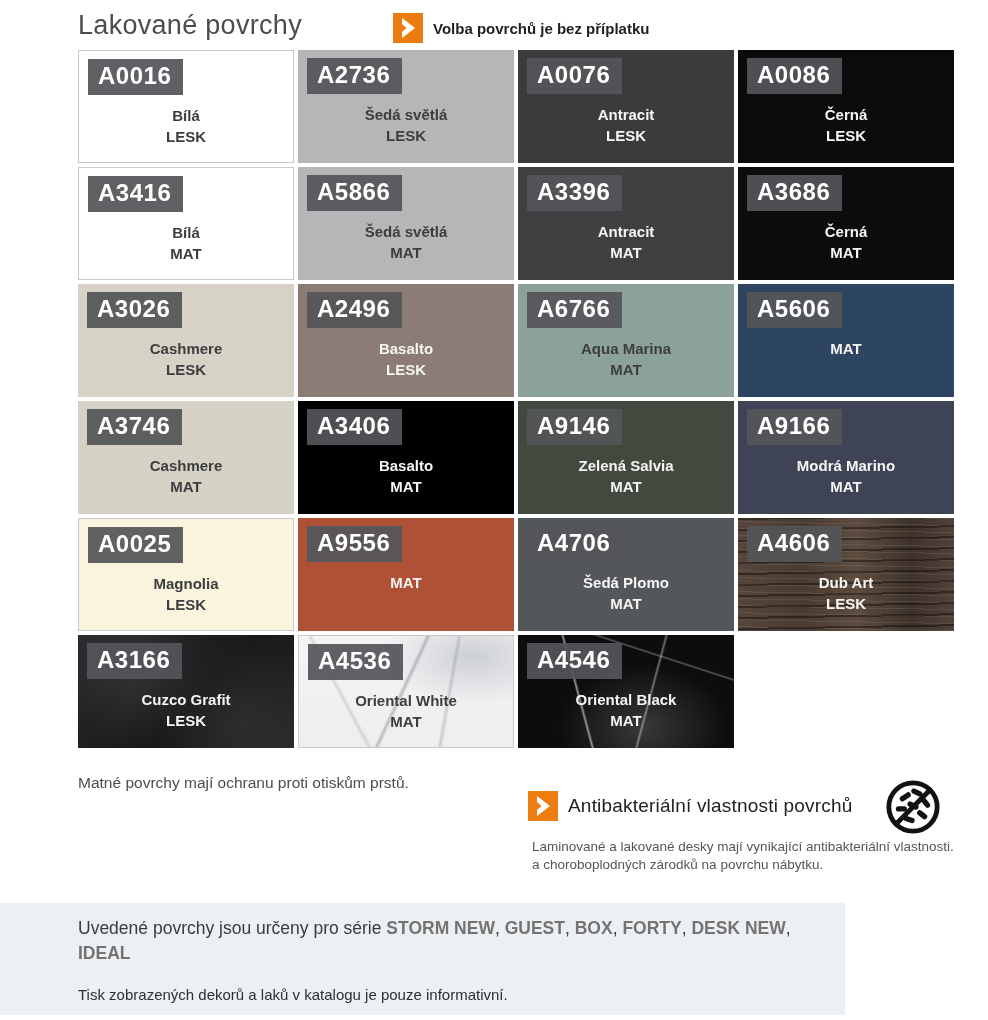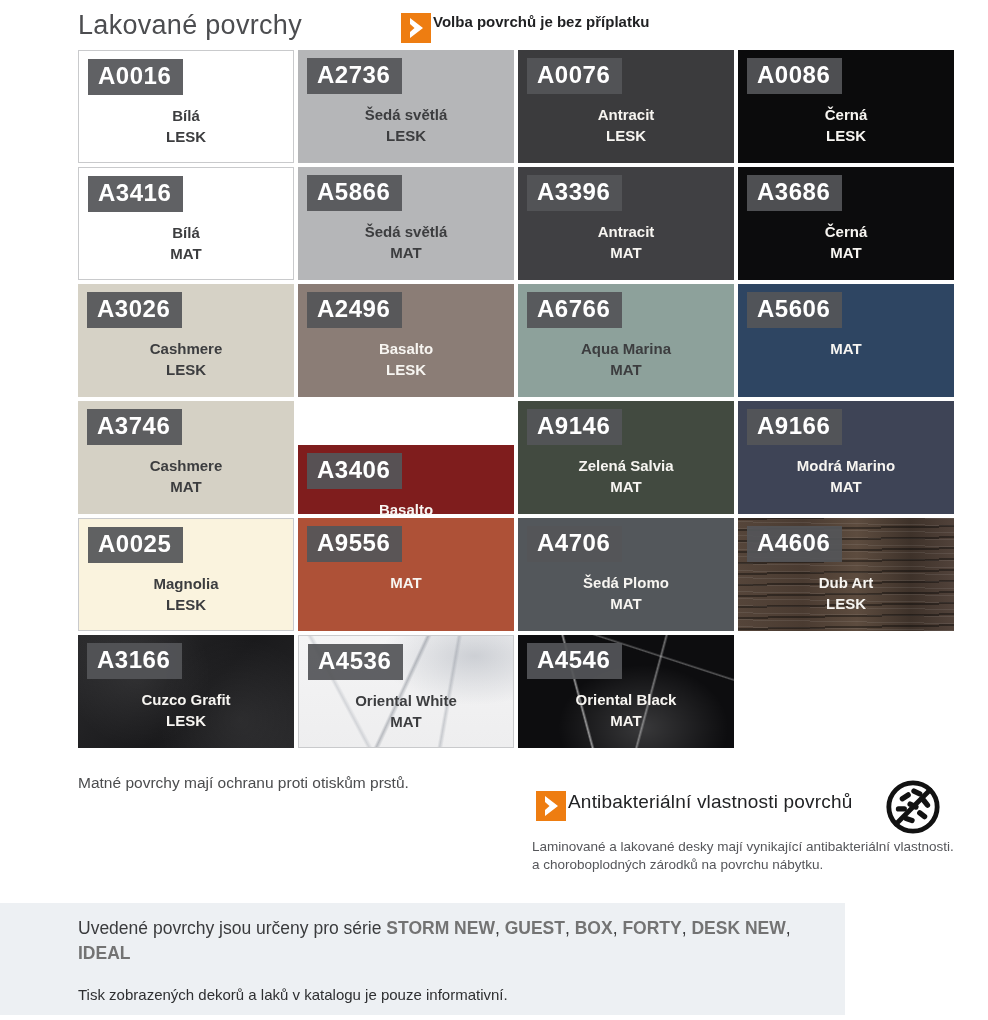--- a/index.html
+++ b/index.html
@@ -4,21 +4,21 @@
 <style>
   html,body{margin:0;padding:0;}
   body{
     width:988px;height:1020px;position:relative;background:#ffffff;
     font-family:"Liberation Sans", sans-serif;color:#3c3d3f;overflow:hidden;
   }
   .page-title{
     position:absolute;left:78px;top:10px;font-size:27px;font-weight:400;
     color:#4c4d50;letter-spacing:0.3px;
   }
-  .note-row{position:absolute;display:flex;gap:2px;margin-left:8px;}
+  .note-row{position:absolute;display:flex;align-items:center;gap:10px;}
   .note-row.top{left:393px;top:13px;}
   .chev-badge{
     width:30px;height:30px;background:#ee7d11;display:flex;align-items:center;
     justify-content:center;flex:0 0 auto;
   }
   .note-label{font-size:15px;font-weight:700;color:#1f2022;}
   
   .grid{
     position:absolute;left:78px;top:50px;display:grid;
     grid-template-columns:repeat(4,216px);grid-auto-rows:113px;gap:4px;font-weight:bold;
@@ -180,21 +180,21 @@
         <div>MAT</div>
       </div>
     </div>
     <div class="swatch" style="background: rgb(213, 209, 197); padding-left: 8px;">
       <span class="code-badge">A3746</span>
       <div class="swatch-text">
         <div>Cashmere</div>
         <div>MAT</div>
       </div>
     </div>
-    <div class="swatch light-text" style="background: #7f1d1d; margin-top: 44px;">
+    <div class="swatch light-text" style="background: #000000;">
       <span class="code-badge">A3406</span>
       <div class="swatch-text">
         <div>Basalto</div>
         <div>MAT</div>
       </div>
     </div>
     <div class="swatch light-text" style="background: rgb(66, 74, 64);">
       <span class="code-badge">A9146</span>
       <div class="swatch-text">
         <div>Zelená Salvia</div>

